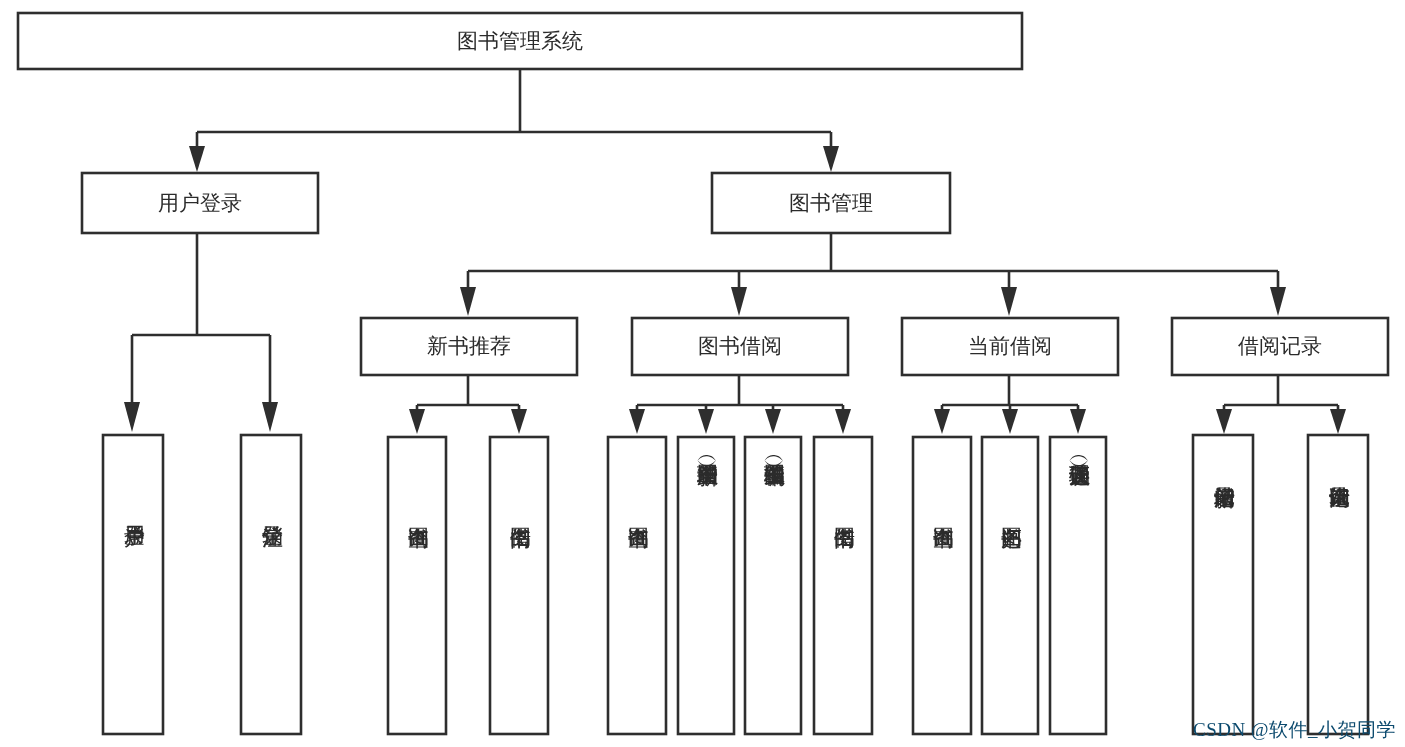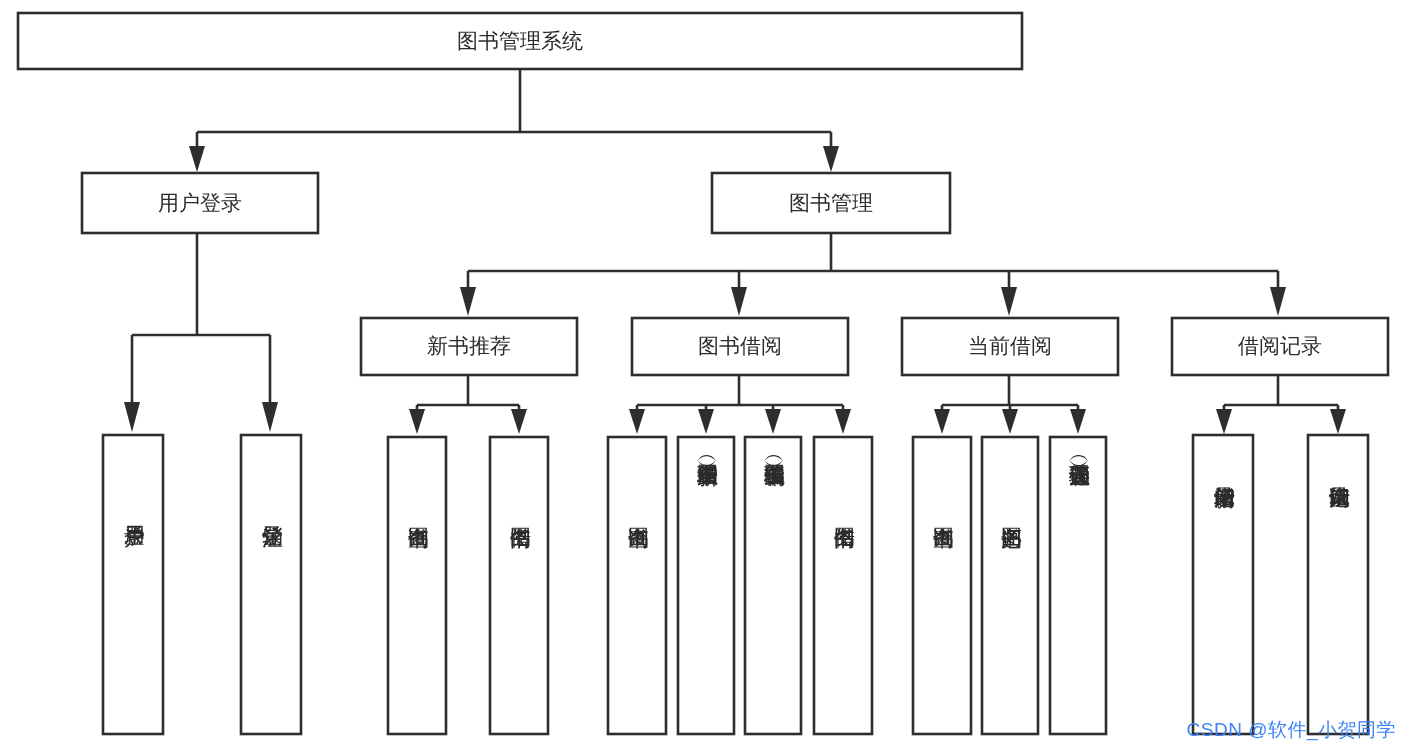--- a/index.html
+++ b/index.html
@@ -55,23 +55,23 @@
     font-size: 21px;
     fill: #2b2b2b;
     text-anchor: middle;
     dominant-baseline: middle;
     white-space: pre;
   }
   .watermark {
     position: absolute;
     right: 8px;
     bottom: 4px;
-    font-family: Liberation Sans, sans-serif;
+    font-family: Liberation Serif, serif;
     font-size: 19px;
-    color: #3b82f6;
+    color: #0c4a6e;
     letter-spacing: 0.5px;
     user-select: none;
     white-space: nowrap;
   }
 </style>
 </head>
 <body>
 
 <div id="diagram-root">
 

